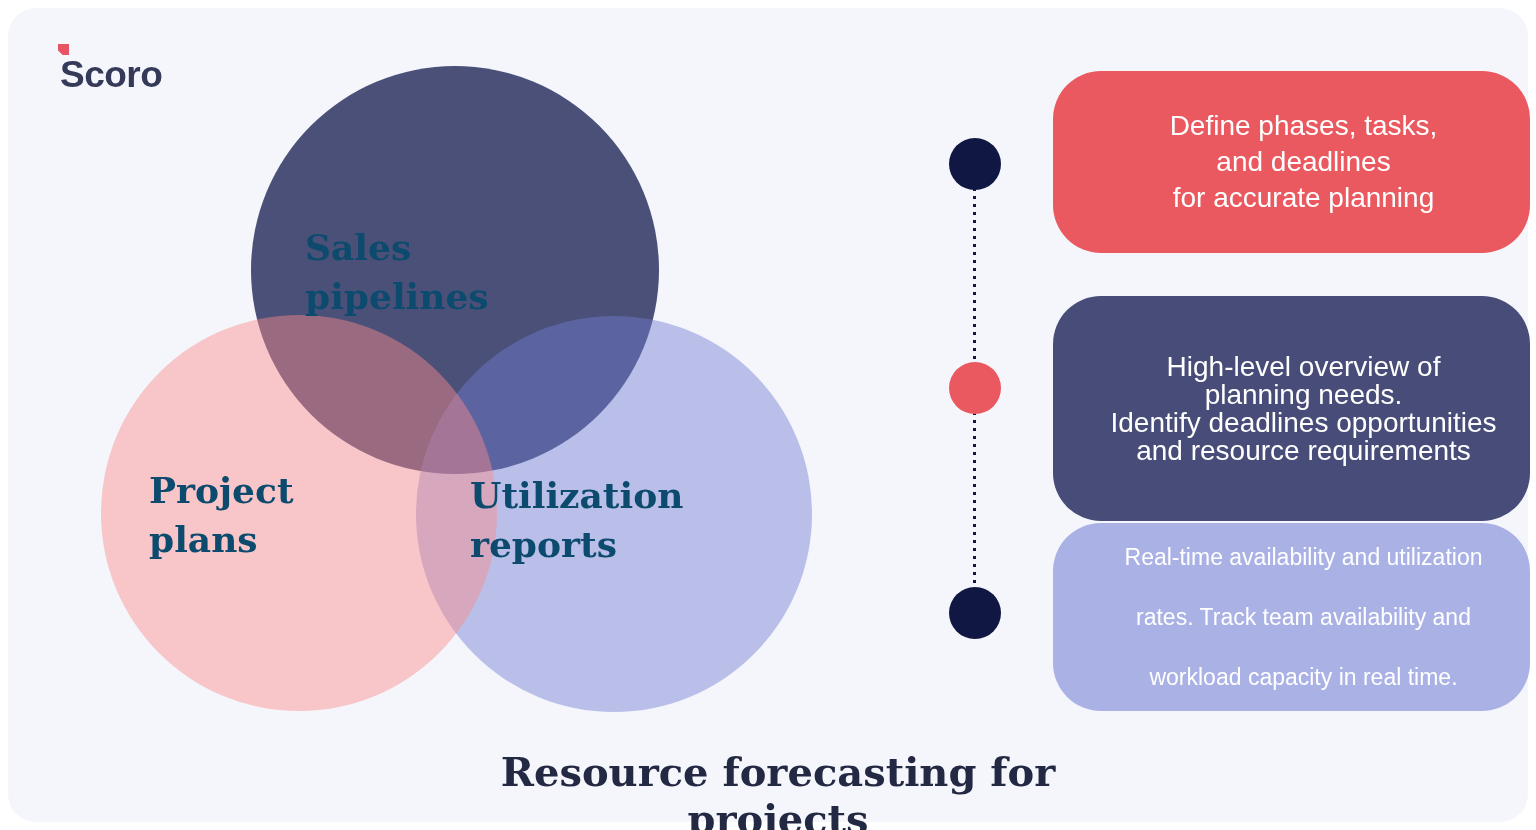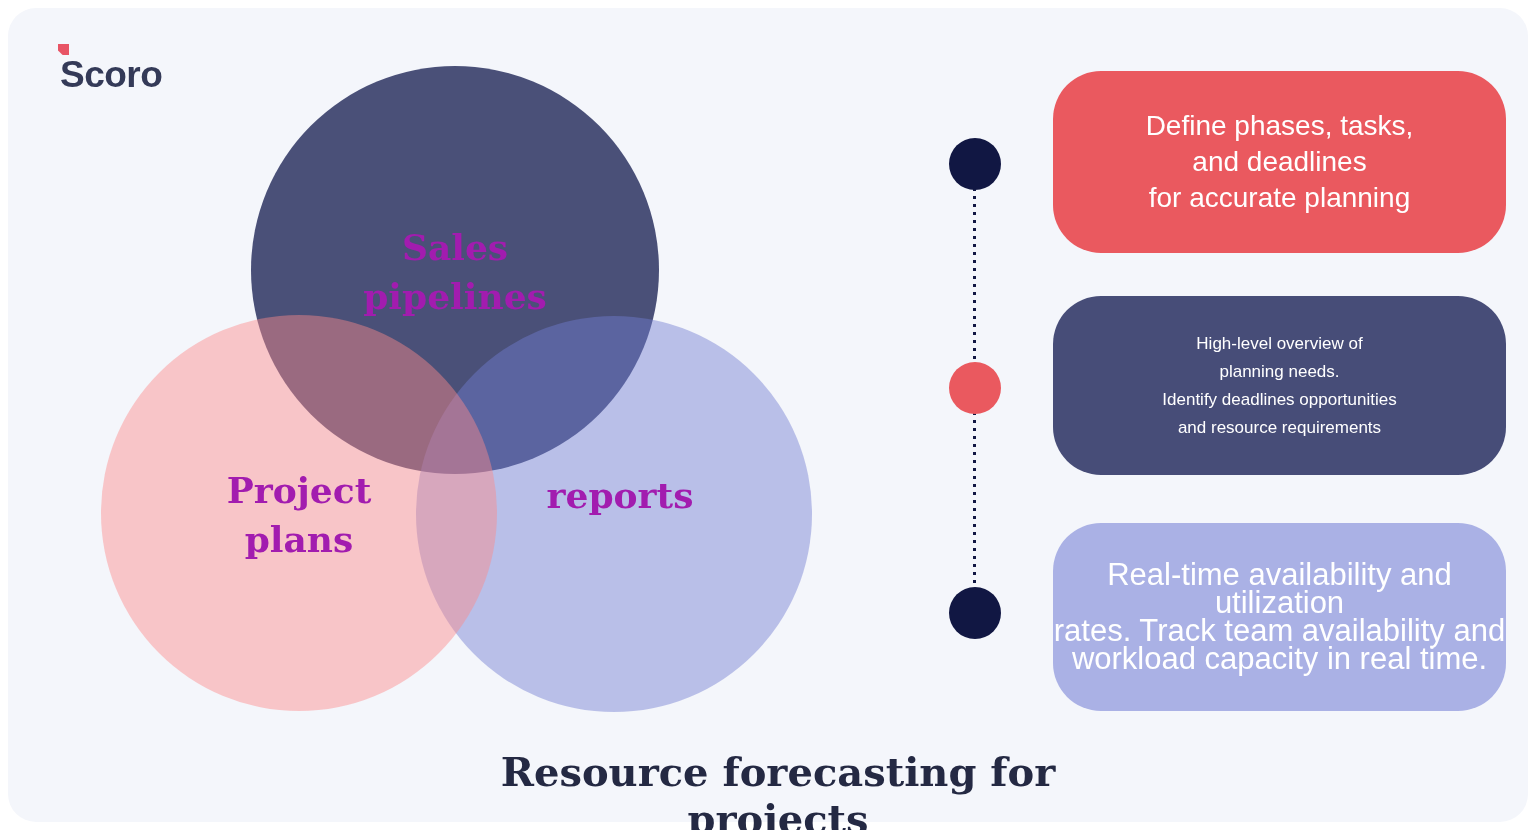--- a/index.html
+++ b/index.html
@@ -13,42 +13,42 @@
              letter-spacing:-0.5px;font-family:"Liberation Sans",sans-serif;}
   .logo-mark{position:absolute;left:6px;top:-2px;width:11px;height:11px;background:#e85465;
              clip-path:polygon(0 0,100% 0,100% 100%,42% 100%,0 58%);}
 
   
   .circle{position:absolute;border-radius:50%;}
   .circle-navy{left:243px;top:58px;width:408px;height:408px;background:#4a5078;z-index:1;}
   .circle-purple{left:408px;top:308px;width:396px;height:396px;background:rgba(112,124,209,0.45);z-index:2;}
   .circle-pink{left:93px;top:307px;width:396px;height:396px;background:rgba(252,137,138,0.45);z-index:3;}
 
-  .venn-label{position:absolute;z-index:5;color:#a21caf;text-align:center;
+  .venn-label{position:absolute;z-index:5;color:#0c4a6e;
               font-family:"DejaVu Serif","Liberation Serif",serif;font-weight:700;
               font-size:36px;line-height:49px;}
   .label-sales{left:297px;top:215px;width:300px;}
   .label-project{left:141px;top:458px;width:300px;}
   .label-utilization{left:462px;top:463px;width:300px;}
 
   
   .tl-line{position:absolute;left:965px;top:156px;width:3px;height:450px;z-index:1;
            background-image:repeating-linear-gradient(to bottom,#111743 0px,#111743 3px,transparent 3px,transparent 8px);}
   .tl-dot{position:absolute;width:52px;height:52px;border-radius:50%;z-index:2;}
   .dot-1{left:941px;top:130px;background:#111743;}
   .dot-2{left:941px;top:354px;background:#ea595f;}
   .dot-3{left:941px;top:579px;background:#111743;}
 
   
   .callout{position:absolute;left:1045px;width:453px;border-radius:48px;color:#ffffff;
            display:flex;flex-direction:column;justify-content:center;align-items:center;
-           text-align:center;}
+           text-align:center;padding-left:24px;}
   .callout-red{top:63px;height:182px;background:#ea595f;font-size:28px;line-height:36px;font-weight:500;}
-  .callout-navy{top:288px;height:179px;background:#474d78;font-size:17px;line-height:28px;}
-  .callout-peri{top:515px;height:188px;background:#aab1e5;font-size:31px;line-height:28px;}
+  .callout-navy{top:288px;height:225px;background:#474d78;font-size:28px;line-height:28px;}
+  .callout-peri{top:515px;height:188px;background:#aab1e5;font-size:23px;line-height:28px;gap:32px;}
 
   
   .page-title{position:absolute;left:420px;top:740px;width:700px;text-align:center;z-index:6;
               font-family:"DejaVu Serif","Liberation Serif",serif;font-weight:700;
               font-size:40px;color:#242943;}
 </style>
 </head>
 <body>
 
 <div class="stage">
@@ -65,20 +65,21 @@
 
     <div class="venn-label label-sales">
       <div>Sales</div>
       <div>pipelines</div>
     </div>
     <div class="venn-label label-project">
       <div>Project</div>
       <div>plans</div>
     </div>
     <div class="venn-label label-utilization">
+      <div>Utilization</div>
       <div>reports</div>
     </div>
 
     <div class="tl-line"></div>
     <div class="tl-dot dot-1"></div>
     <div class="tl-dot dot-2"></div>
     <div class="tl-dot dot-3"></div>
 
     <div class="callout callout-red">
       <div>Define phases, tasks,</div>

